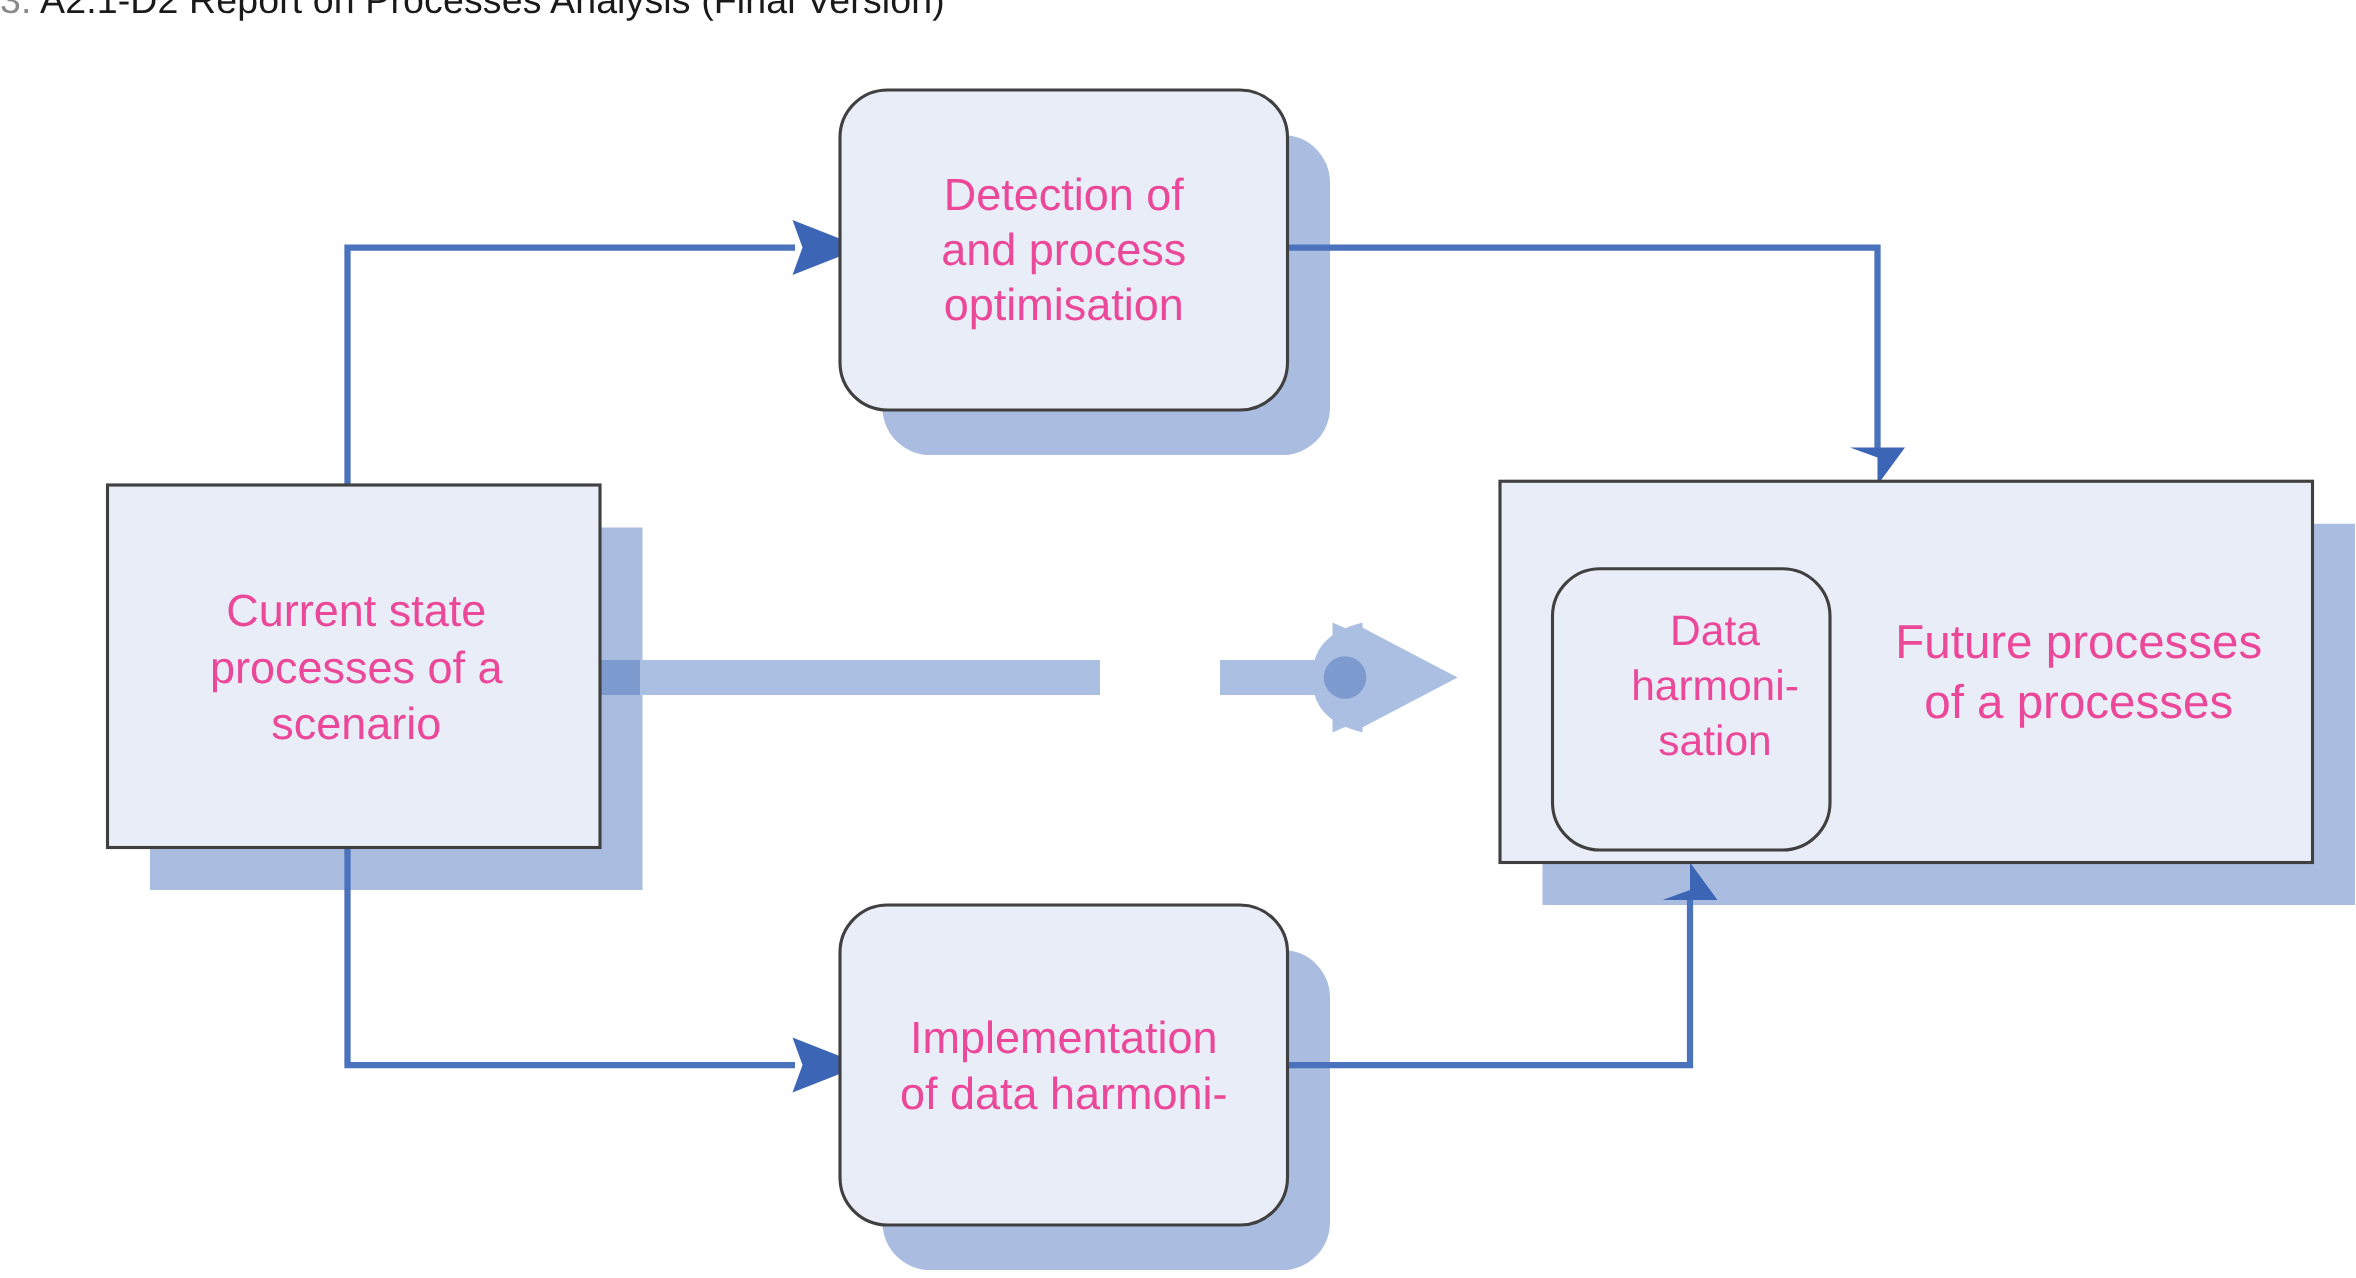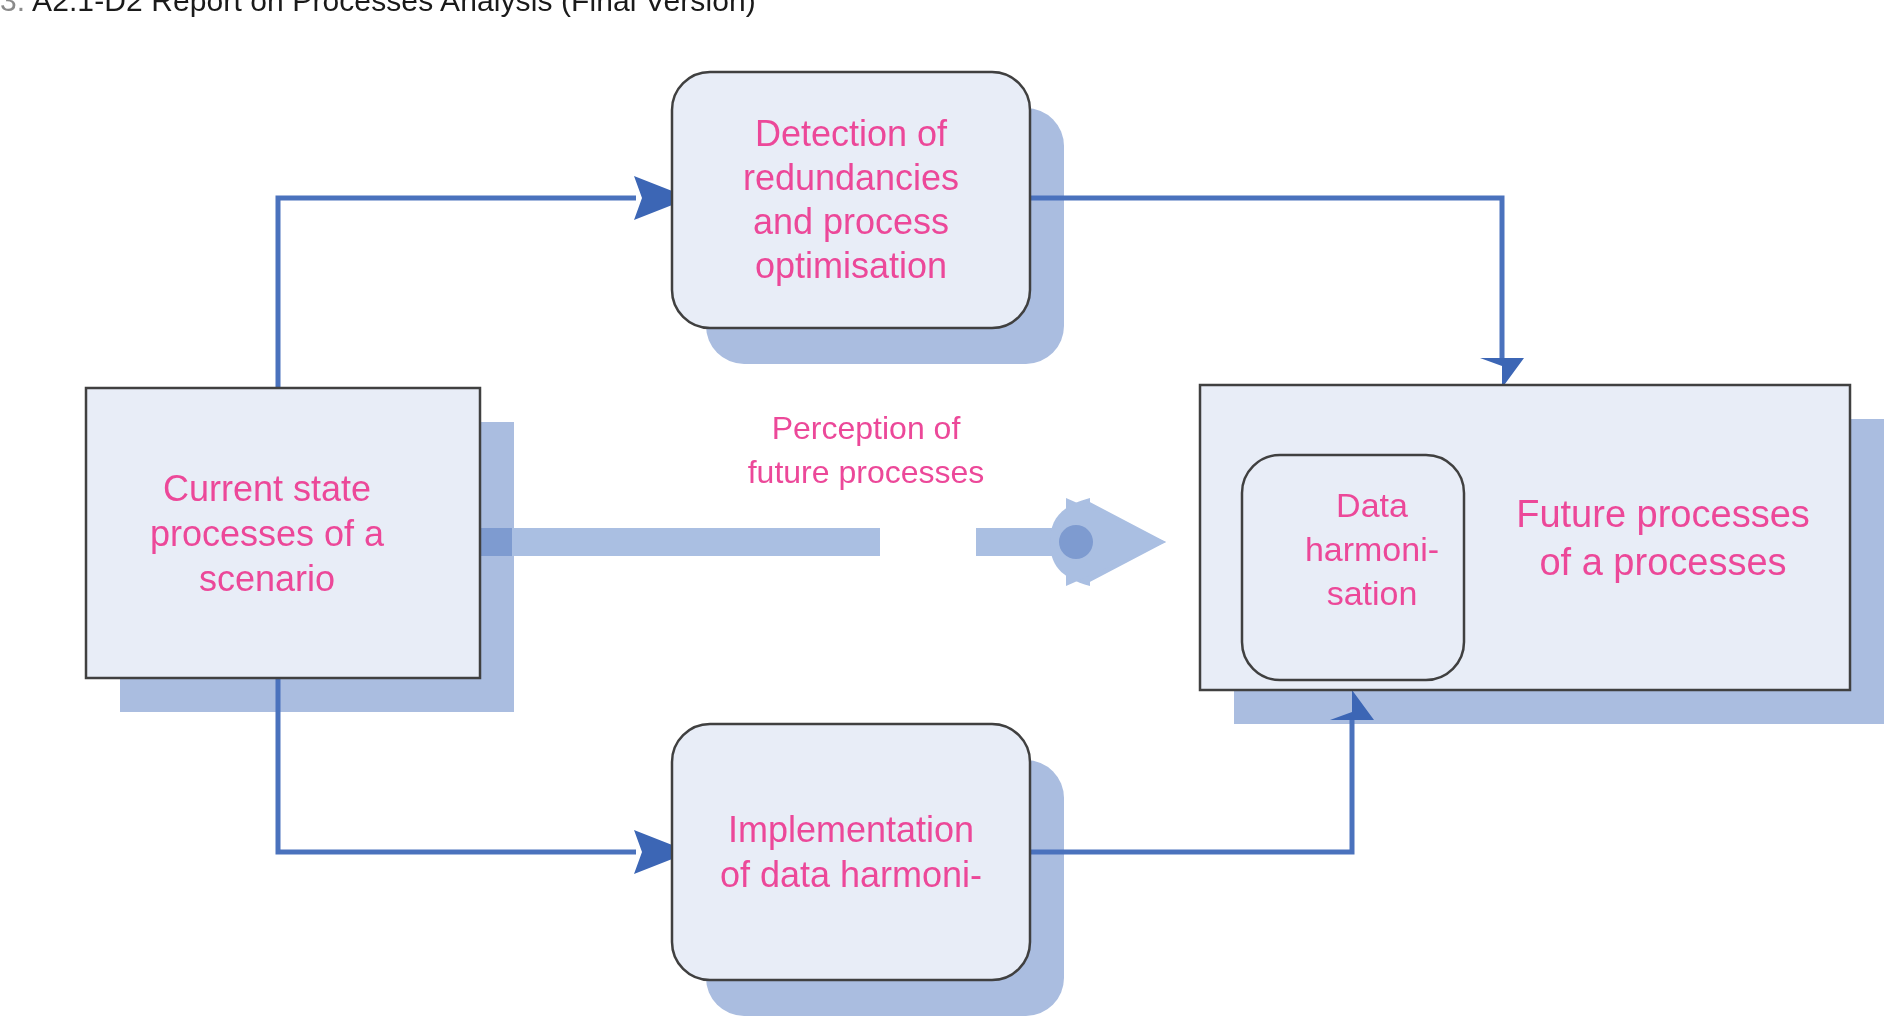--- a/index.html
+++ b/index.html
@@ -20,21 +20,21 @@
   svg.layer{position:absolute;left:0;top:0;width:1885px;height:1022px;overflow:visible;}
 
   
   .boxlabel{
     position:absolute;display:flex;align-items:center;justify-content:center;
     text-align:center;color:#ec4899;pointer-events:none;
   }
   .boxlabel span{display:block;}
 
   .t-detect{left:672px;top:72px;width:358px;height:256px;font-size:36px;line-height:44px;}
-  .t-current{left:70px;top:388px;width:394px;height:290px;font-size:36px;line-height:45px;border-radius:22px;}
+  .t-current{left:88px;top:388px;width:394px;height:290px;font-size:36px;line-height:45px;border-radius:22px;}
   .t-impl{left:672px;top:724px;width:358px;height:256px;font-size:36px;line-height:45px;border-radius:12px;}
   .t-future{left:1468px;top:385px;width:390px;height:305px;font-size:38px;line-height:48px;}
   .t-dataharm{left:1242px;top:436px;width:260px;height:225px;font-size:34px;line-height:44px;}
   .t-perception{left:716px;top:406px;width:300px;height:88px;font-size:32px;line-height:44px;
                 flex-direction:column;justify-content:center;background:#ffffff;}
 </style>
 </head>
 <body>
 
 <div id="stage">
@@ -109,21 +109,20 @@
     <rect x="672" y="724" width="358" height="256" rx="38" ry="38" fill="#e8edf7" stroke="#404040" stroke-width="2.5"></rect>
 
     <rect x="1200" y="385" width="650" height="305" fill="#e8edf7" stroke="#404040" stroke-width="2.5"></rect>
 
     <rect x="1242" y="455" width="222" height="225" rx="38" ry="38" fill="#e8edf7" stroke="#404040" stroke-width="2.5"></rect>
   </svg>
 
   <div class="boxlabel t-detect">
     <div>
       <span>Detection of</span>
-      <span>redundancies</span>
       <span>and process</span>
       <span>optimisation</span>
     </div>
   </div>
 
   <div class="boxlabel t-current">
     <div>
       <span>Current state</span>
       <span>processes of a</span>
       <span>scenario</span>
@@ -145,18 +144,14 @@
   </div>
 
   <div class="boxlabel t-dataharm">
     <div>
       <span>Data</span>
       <span>harmoni-</span>
       <span>sation</span>
     </div>
   </div>
 
-  <div class="boxlabel t-perception">
-    <span>Perception of</span>
-    <span>future processes</span>
-  </div>
 
 </div>
 
 </body></html>

